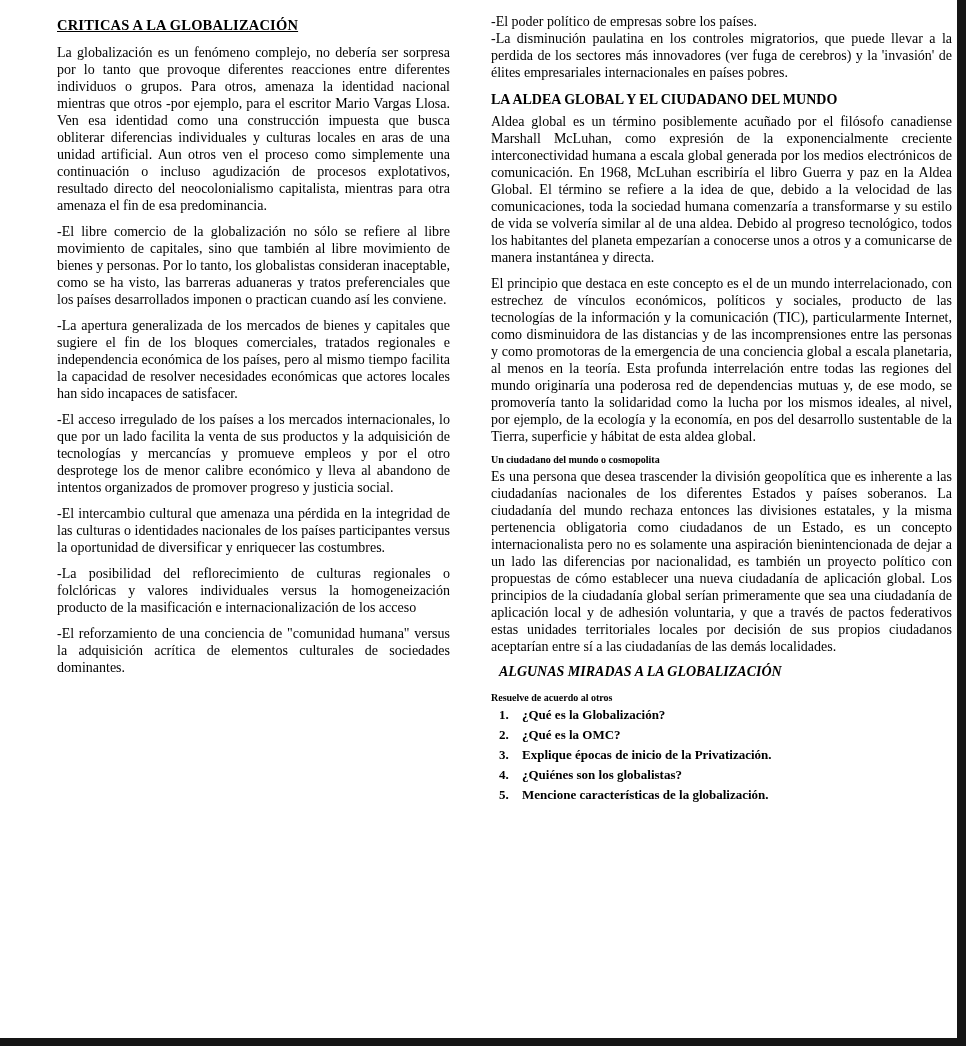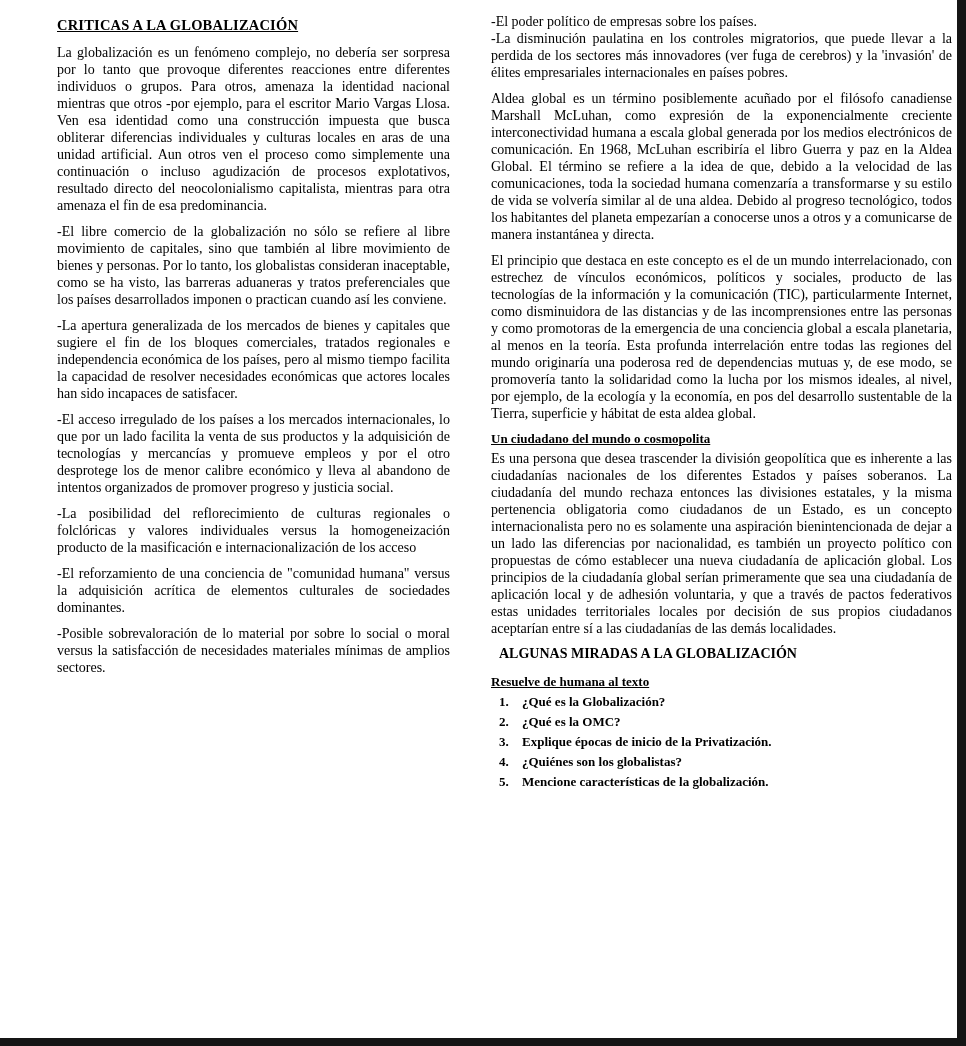--- a/index.html
+++ b/index.html
@@ -37,26 +37,26 @@
   }
   .section-heading {
     font-size: 14px;
     font-weight: bold;
     margin: 11px 0 5px 0;
   }
   .section-heading.indent {
     padding-left: 8px;
     margin-top: 7px;
     margin-bottom: 12px;
+    font-style: italic;
   }
   .sub-heading {
-    font-size: 13px;
+    font-size: 10px;
     font-weight: bold;
     margin: 4px 0 3px 0;
-    text-decoration: underline;
   }
   .questions {
     list-style: none;
     margin: 2px 0 0 0;
     padding: 0;
   }
   .question {
     display: flex;
     font-weight: bold;
     font-size: 13px;
@@ -83,37 +83,38 @@
 <body>
 
 <div class="columns">
 
   <div class="col-left">
     <h1 class="doc-title">CRITICAS A LA GLOBALIZACIÓN</h1>
     <p class="para">La globalización es un fenómeno complejo, no debería ser sorpresa por lo tanto que provoque diferentes reacciones entre diferentes individuos o grupos. Para otros, amenaza la identidad nacional mientras que otros -por ejemplo, para el escritor Mario Vargas Llosa. Ven esa identidad como una construcción impuesta que busca obliterar diferencias individuales y culturas locales en aras de una unidad artificial. Aun otros ven el proceso como simplemente una continuación o incluso agudización de procesos explotativos, resultado directo del neocolonialismo capitalista, mientras para otra amenaza el fin de esa predominancia.</p>
     <p class="para">-El libre comercio de la globalización no sólo se refiere al libre movimiento de capitales, sino que también al libre movimiento de bienes y personas. Por lo tanto, los globalistas consideran inaceptable, como se ha visto, las barreras aduaneras y tratos preferenciales que los países desarrollados imponen o practican cuando así les conviene.</p>
     <p class="para">-La apertura generalizada de los mercados de bienes y capitales que sugiere el fin de los bloques comerciales, tratados regionales e independencia económica de los países, pero al mismo tiempo facilita la capacidad de resolver necesidades económicas que actores locales han sido incapaces de satisfacer.</p>
     <p class="para">-El acceso irregulado de los países a los mercados internacionales, lo que por un lado facilita la venta de sus productos y la adquisición de tecnologías y mercancías y promueve empleos y por el otro desprotege los de menor calibre económico y lleva al abandono de intentos organizados de promover progreso y justicia social.</p>
+    <p class="para">-El intercambio cultural que amenaza una pérdida en la integridad de las culturas o identidades nacionales de los países participantes versus la oportunidad de diversificar y enriquecer las costumbres.</p>
     <p class="para">-La posibilidad del reflorecimiento de culturas regionales o folclóricas y valores individuales versus la homogeneización producto de la masificación e internacionalización de los acceso</p>
     <p class="para">-El reforzamiento de una conciencia de "comunidad humana" versus la adquisición acrítica de elementos culturales de sociedades dominantes.</p>
-    <p class="para">-Posible sobrevaloración de lo material por sobre lo social o moral versus la satisfacción de necesidades materiales mínimas de amplios sectores.</p>
   </div>
 
   <div class="col-right">
     <p class="para no-gap">-El poder político de empresas sobre los países.</p>
     <p class="para">-La disminución paulatina en los controles migratorios, que puede llevar a la perdida de los sectores más innovadores (ver fuga de cerebros) y la 'invasión' de élites empresariales internacionales en países pobres.</p>
 
+    <h2 class="section-heading">LA ALDEA GLOBAL Y EL CIUDADANO DEL MUNDO</h2>
     <p class="para">Aldea global es un término posiblemente acuñado por el filósofo canadiense Marshall McLuhan, como expresión de la exponencialmente creciente interconectividad humana a escala global generada por los medios electrónicos de comunicación. En 1968, McLuhan escribiría el libro Guerra y paz en la Aldea Global. El término se refiere a la idea de que, debido a la velocidad de las comunicaciones, toda la sociedad humana comenzaría a transformarse y su estilo de vida se volvería similar al de una aldea. Debido al progreso tecnológico, todos los habitantes del planeta empezarían a conocerse unos a otros y a comunicarse de manera instantánea y directa.</p>
     <p class="para">El principio que destaca en este concepto es el de un mundo interrelacionado, con estrechez de vínculos económicos, políticos y sociales, producto de las tecnologías de la información y la comunicación (TIC), particularmente Internet, como disminuidora de las distancias y de las incomprensiones entre las personas y como promotoras de la emergencia de una conciencia global a escala planetaria, al menos en la teoría. Esta profunda interrelación entre todas las regiones del mundo originaría una poderosa red de dependencias mutuas y, de ese modo, se promovería tanto la solidaridad como la lucha por los mismos ideales, al nivel, por ejemplo, de la ecología y la economía, en pos del desarrollo sustentable de la Tierra, superficie y hábitat de esta aldea global.</p>
 
     <h3 class="sub-heading">Un ciudadano del mundo o cosmopolita</h3>
     <p class="para">Es una persona que desea trascender la división geopolítica que es inherente a las ciudadanías nacionales de los diferentes Estados y países soberanos. La ciudadanía del mundo rechaza entonces las divisiones estatales, y la misma pertenencia obligatoria como ciudadanos de un Estado, es un concepto internacionalista pero no es solamente una aspiración bienintencionada de dejar a un lado las diferencias por nacionalidad, es también un proyecto político con propuestas de cómo establecer una nueva ciudadanía de aplicación global. Los principios de la ciudadanía global serían primeramente que sea una ciudadanía de aplicación local y de adhesión voluntaria, y que a través de pactos federativos estas unidades territoriales locales por decisión de sus propios ciudadanos aceptarían entre sí a las ciudadanías de las demás localidades.</p>
 
     <h2 class="section-heading indent">ALGUNAS MIRADAS A LA GLOBALIZACIÓN</h2>
-    <h3 class="sub-heading">Resuelve de humana al texto</h3>
+    <h3 class="sub-heading">Resuelve de acuerdo al otros</h3>
 
     <ol class="questions">
       <li class="question">
         <span class="q-num">1.</span>
         <span class="q-text">¿Qué es la Globalización?</span>
       </li>
       <li class="question">
         <span class="q-num">2.</span>
         <span class="q-text">¿Qué es la OMC?</span>
       </li>

